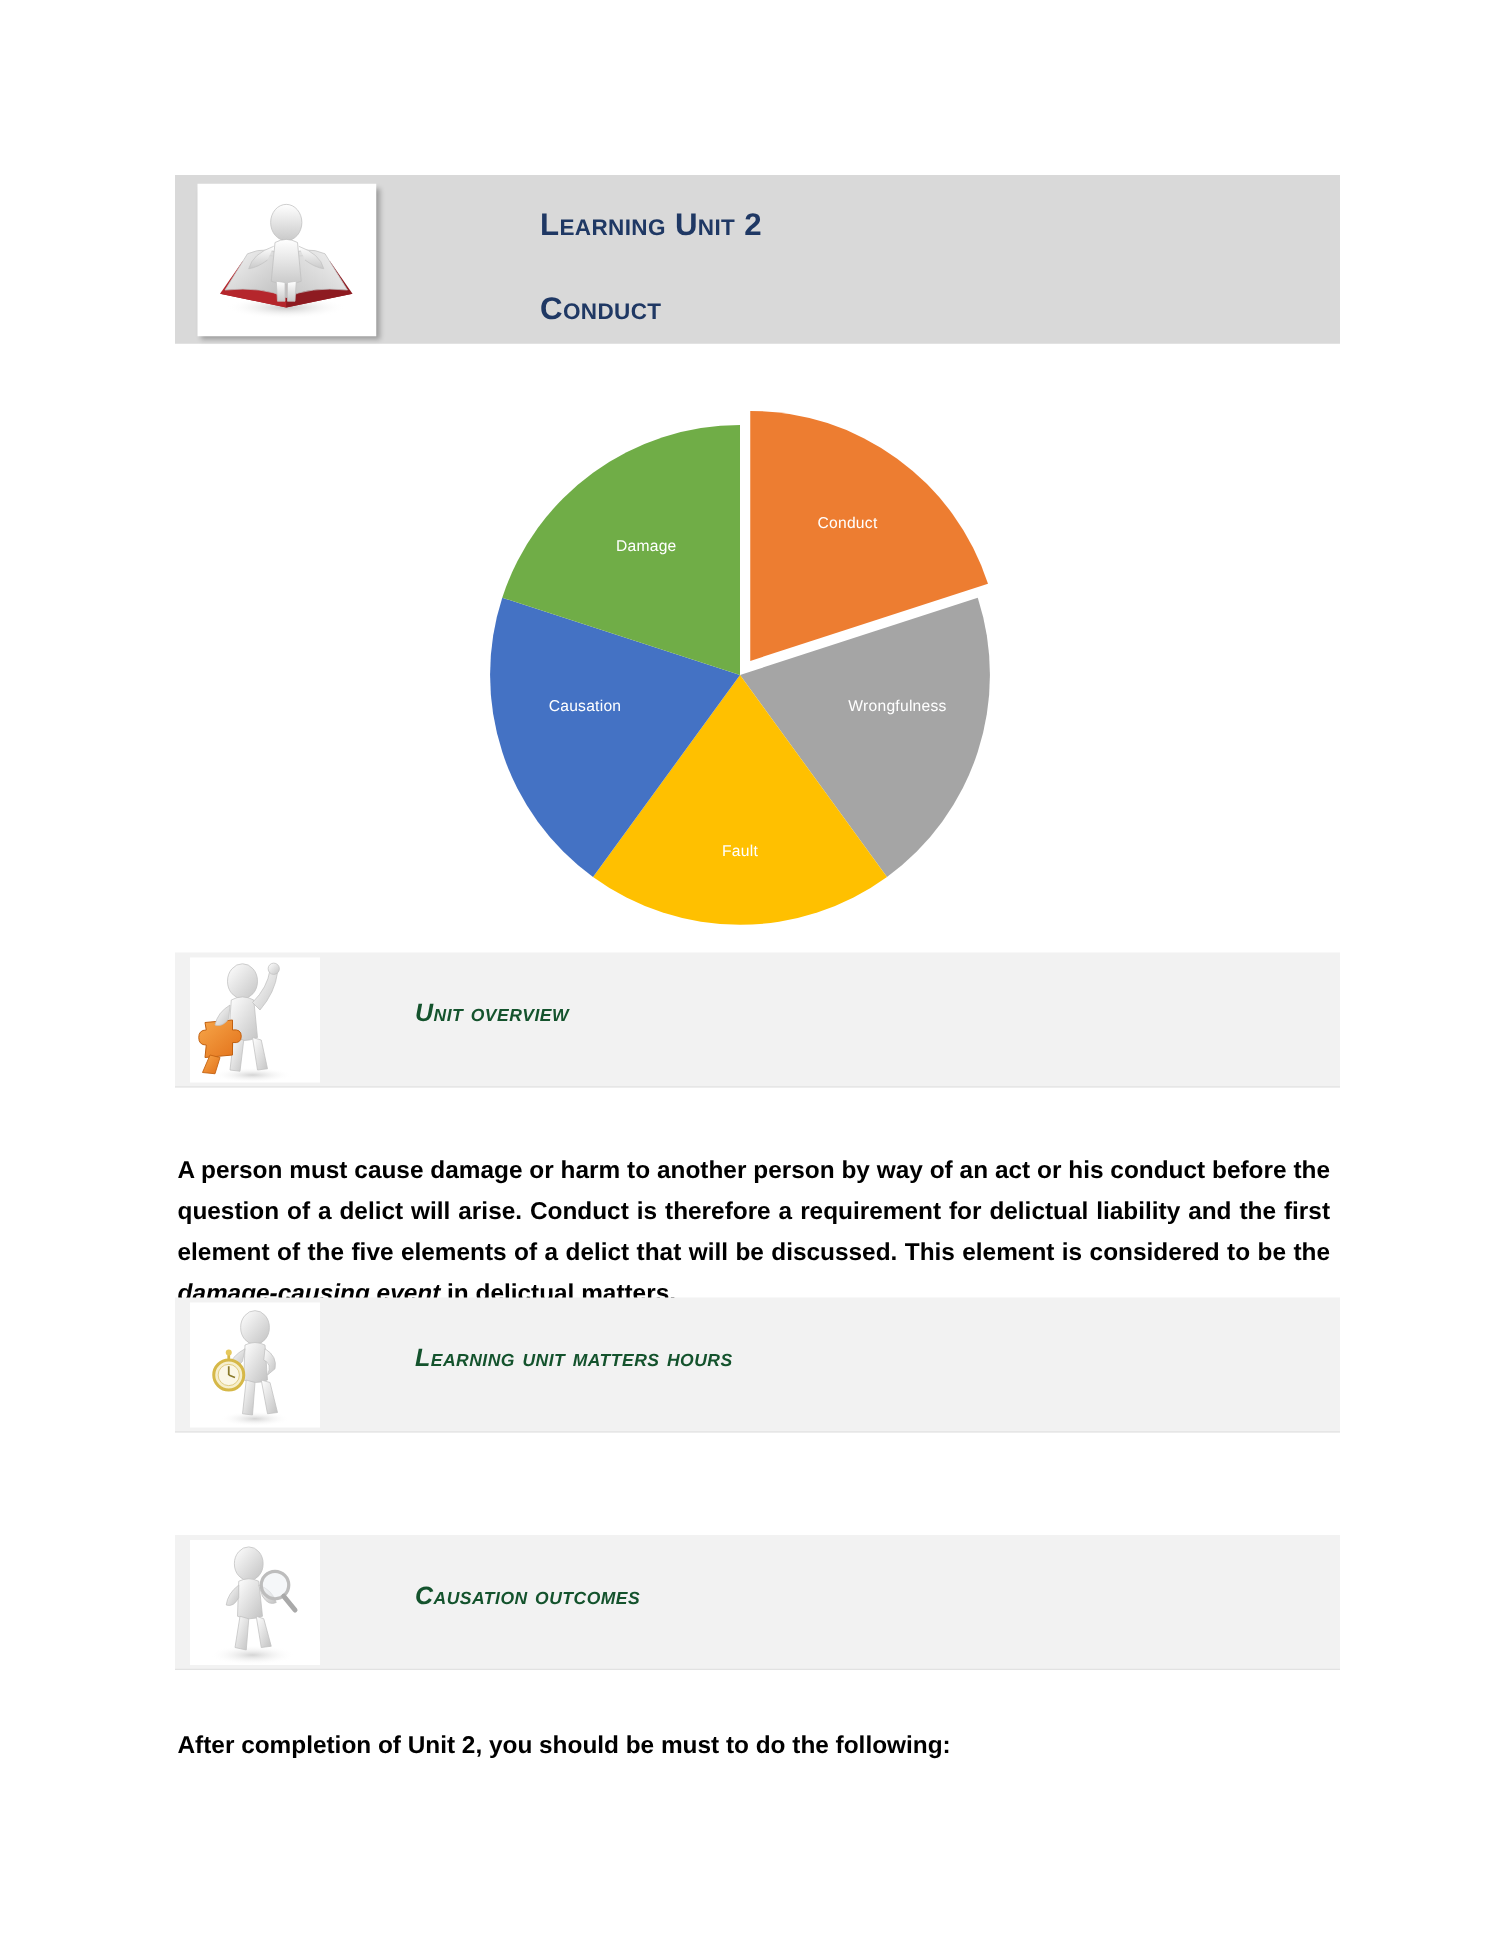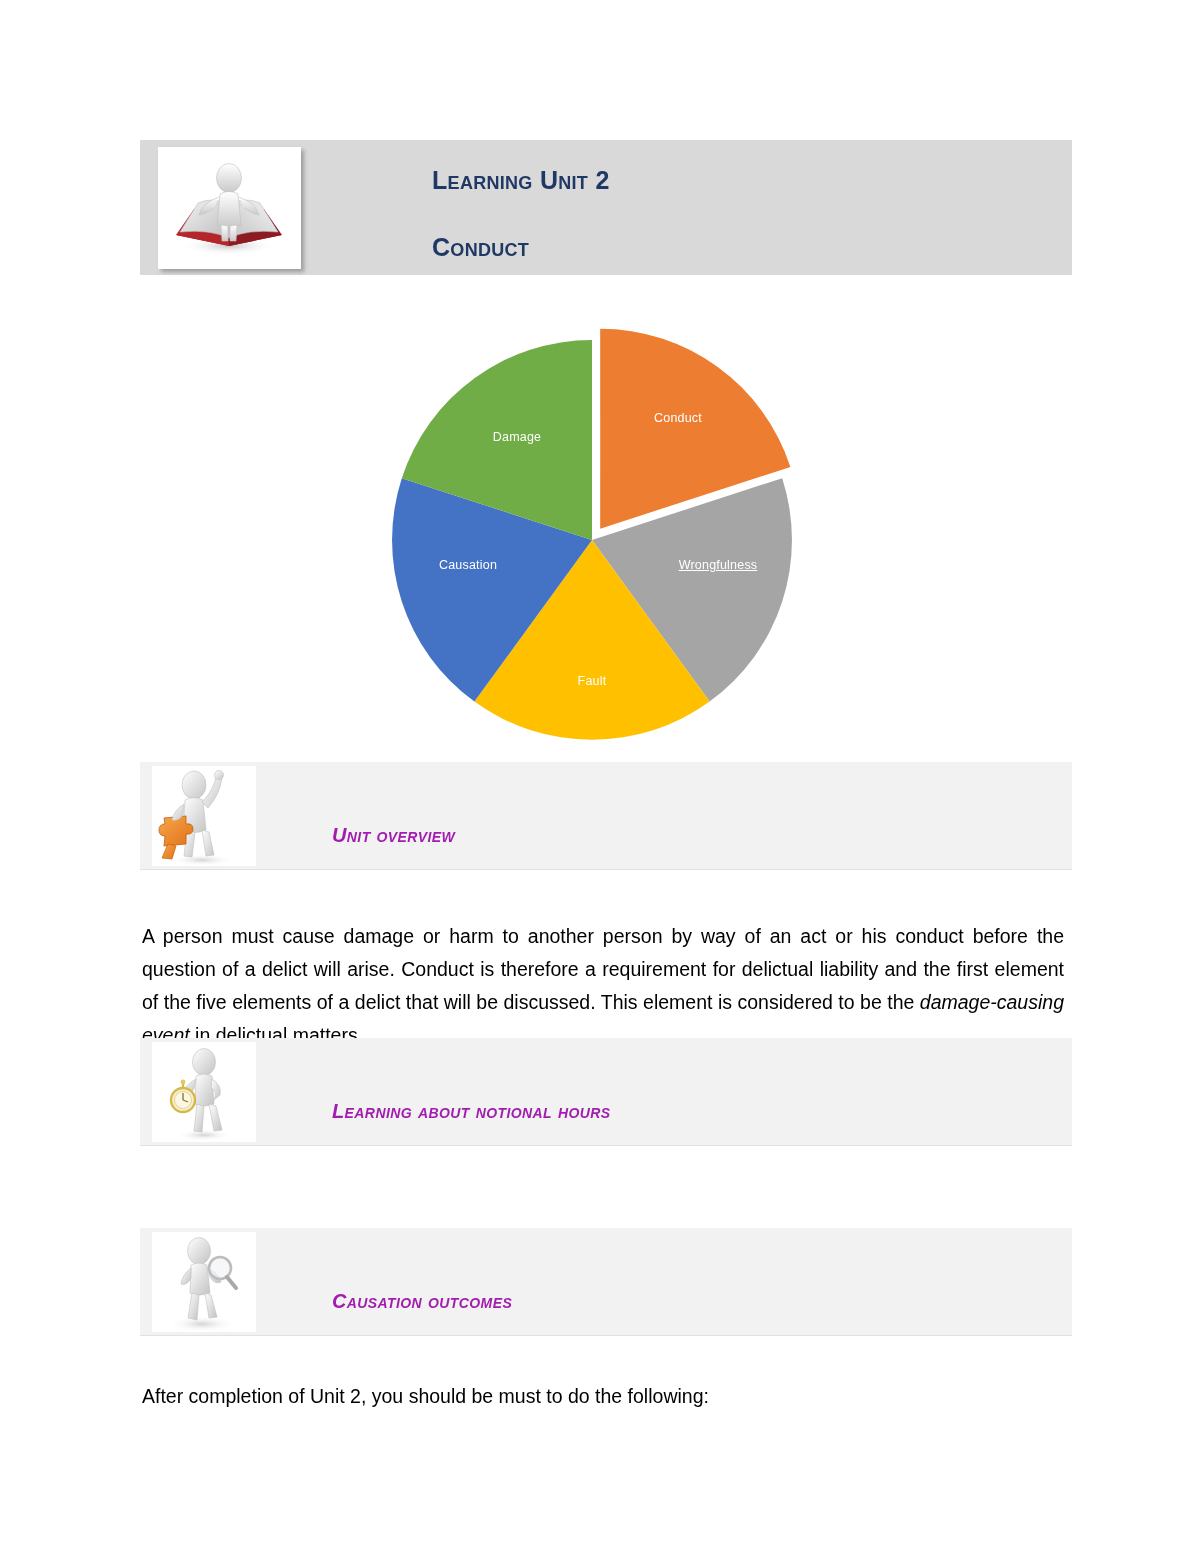--- a/index.html
+++ b/index.html
@@ -101,36 +101,36 @@
     overflow: hidden;
   }
   .band-title {
     position: absolute;
     left: 192px;
     top: 38px;
     font-family: "Liberation Sans", sans-serif;
     font-weight: bold;
     font-style: italic;
     font-size: 20px;
-    color: #a21caf;
+    color: #14532d;
     font-variant: small-caps;
     letter-spacing: 0.4px;
-    margin-top: 24px;
   }
 
   
   .body-para {
     position: absolute;
     left: 142px;
     width: 922px;
     font-family: "Liberation Sans", sans-serif;
     font-size: 19.5px;
     line-height: 33px;
     color: #000000;
     text-align: justify;
+    font-weight: bold;
   }
   .body-para.nojust { text-align: left; }
   .body-para em { font-style: italic; }
 </style>
 </head>
 <body>
 
 <div class="page">
 
   <div class="title-banner">
@@ -200,21 +200,21 @@
       <g>
         <path d="M252 244 L134.4 405.6 A200 200 0 0 1 61.8 182.2 Z" fill="#4472C4"></path>
       </g>
 
       <g>
         <path d="M252 244 L61.8 182.2 A200 200 0 0 1 252 44 Z" fill="#70AD47"></path>
       </g>
     </svg>
 
     <div class="slice-label" style="left:338px; top:122px;">Conduct</div>
-    <div class="slice-label" style="left:378px; top:269px;text-decoration:underline;">Wrongfulness</div>
+    <div class="slice-label" style="left:378px; top:269px;">Wrongfulness</div>
     <div class="slice-label" style="left:252px; top:385px;">Fault</div>
     <div class="slice-label" style="left:128px; top:269px;">Causation</div>
     <div class="slice-label" style="left:177px; top:141px;text-align:center;">Damage</div>
   </div>
 
   <div class="section-band" style="top:762px;">
     <div class="band-icon-box">
       <svg width="104" height="100" viewBox="0 0 104 100" xmlns="http://www.w3.org/2000/svg">
         <defs>
           <linearGradient id="pBody" x1="0" y1="0" x2="1" y2="1">
@@ -280,21 +280,21 @@
         <path d="M57 62 L62 89 L70 88 L64 64 Z" fill="url(#cBody)" stroke="#c0c0c0" stroke-width="0.6"></path>
 
         <circle cx="31" cy="58" r="12" fill="#f6efcd" stroke="#d6b848" stroke-width="2.4"></circle>
         <circle cx="31" cy="58" r="8.5" fill="#fbf7e6" stroke="#e0cc82" stroke-width="0.8"></circle>
         <line x1="31" y1="58" x2="31" y2="51" stroke="#8a7a2a" stroke-width="1.4"></line>
         <line x1="31" y1="58" x2="36" y2="60" stroke="#8a7a2a" stroke-width="1.2"></line>
         <path d="M31 46 L31 41" stroke="#d6b848" stroke-width="2.2"></path>
         <circle cx="31" cy="40" r="2.4" fill="#e6c85c"></circle>
       </svg>
     </div>
-    <div class="band-title">Learning about notional hours</div>
+    <div class="band-title">Learning unit matters hours</div>
   </div>
 
 
   <div class="section-band" style="top:1228px;">
     <div class="band-icon-box">
       <svg width="104" height="100" viewBox="0 0 104 100" xmlns="http://www.w3.org/2000/svg">
         <defs>
           <linearGradient id="mBody" x1="0" y1="0" x2="1" y2="1">
             <stop offset="0%" stop-color="#ffffff"></stop>
             <stop offset="100%" stop-color="#c2c2c2"></stop>

